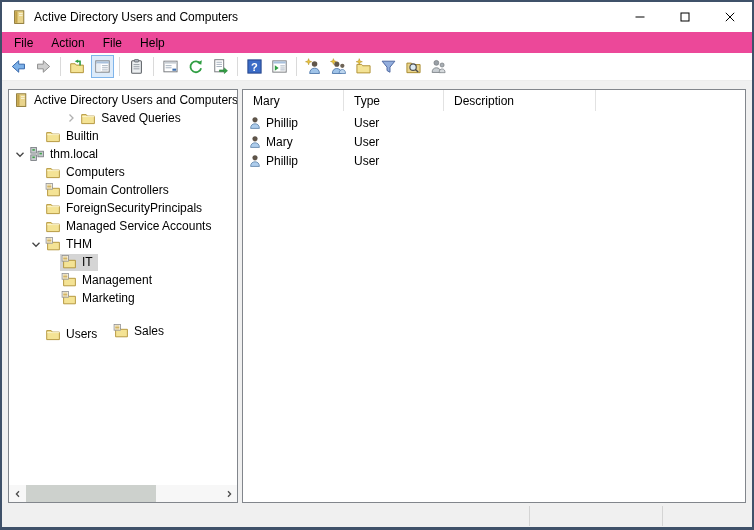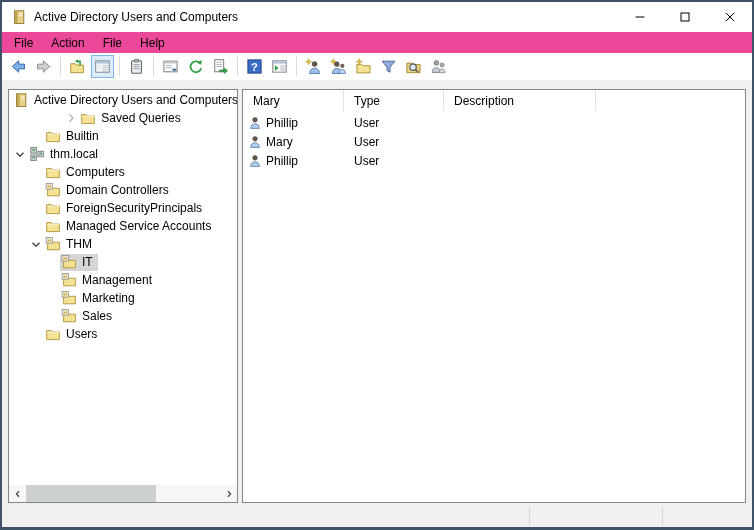--- a/index.html
+++ b/index.html
@@ -447,21 +447,21 @@
                   <path d="M2.6 13.8 V4.9 h4.3 l1.2 1.4 h6.3 v7.5 z" fill="#f4e395" stroke="#b09134" stroke-width="0.9"></path>
                   <rect x="1.1" y="1.5" width="6.3" height="5.7" fill="#fcfbf2" stroke="#8f8f8f" stroke-width="0.8"></rect>
                   <line x1="2.2" y1="3.1" x2="6.4" y2="3.1" stroke="#c9a23f" stroke-width="0.8"></line>
                   <line x1="2.2" y1="4.5" x2="6.4" y2="4.5" stroke="#c9a23f" stroke-width="0.8"></line>
                   <line x1="2.2" y1="5.9" x2="6.4" y2="5.9" stroke="#c9a23f" stroke-width="0.8"></line>
                 </svg>
               </span>
               <span class="tree-label">Marketing</span>
             </span>
           </div>
-          <div class="tree-row" style="padding-left: 35px;">
+          <div class="tree-row" style="padding-left: 35px; flex-direction: column;">
             <span class="expander"></span>
             <span class="item-body">
               <span class="tree-icon">
                 <svg viewBox="0 0 16 16">
                   <path d="M2.6 13.8 V4.9 h4.3 l1.2 1.4 h6.3 v7.5 z" fill="#f4e395" stroke="#b09134" stroke-width="0.9"></path>
                   <rect x="1.1" y="1.5" width="6.3" height="5.7" fill="#fcfbf2" stroke="#8f8f8f" stroke-width="0.8"></rect>
                   <line x1="2.2" y1="3.1" x2="6.4" y2="3.1" stroke="#c9a23f" stroke-width="0.8"></line>
                   <line x1="2.2" y1="4.5" x2="6.4" y2="4.5" stroke="#c9a23f" stroke-width="0.8"></line>
                   <line x1="2.2" y1="5.9" x2="6.4" y2="5.9" stroke="#c9a23f" stroke-width="0.8"></line>
                 </svg>

